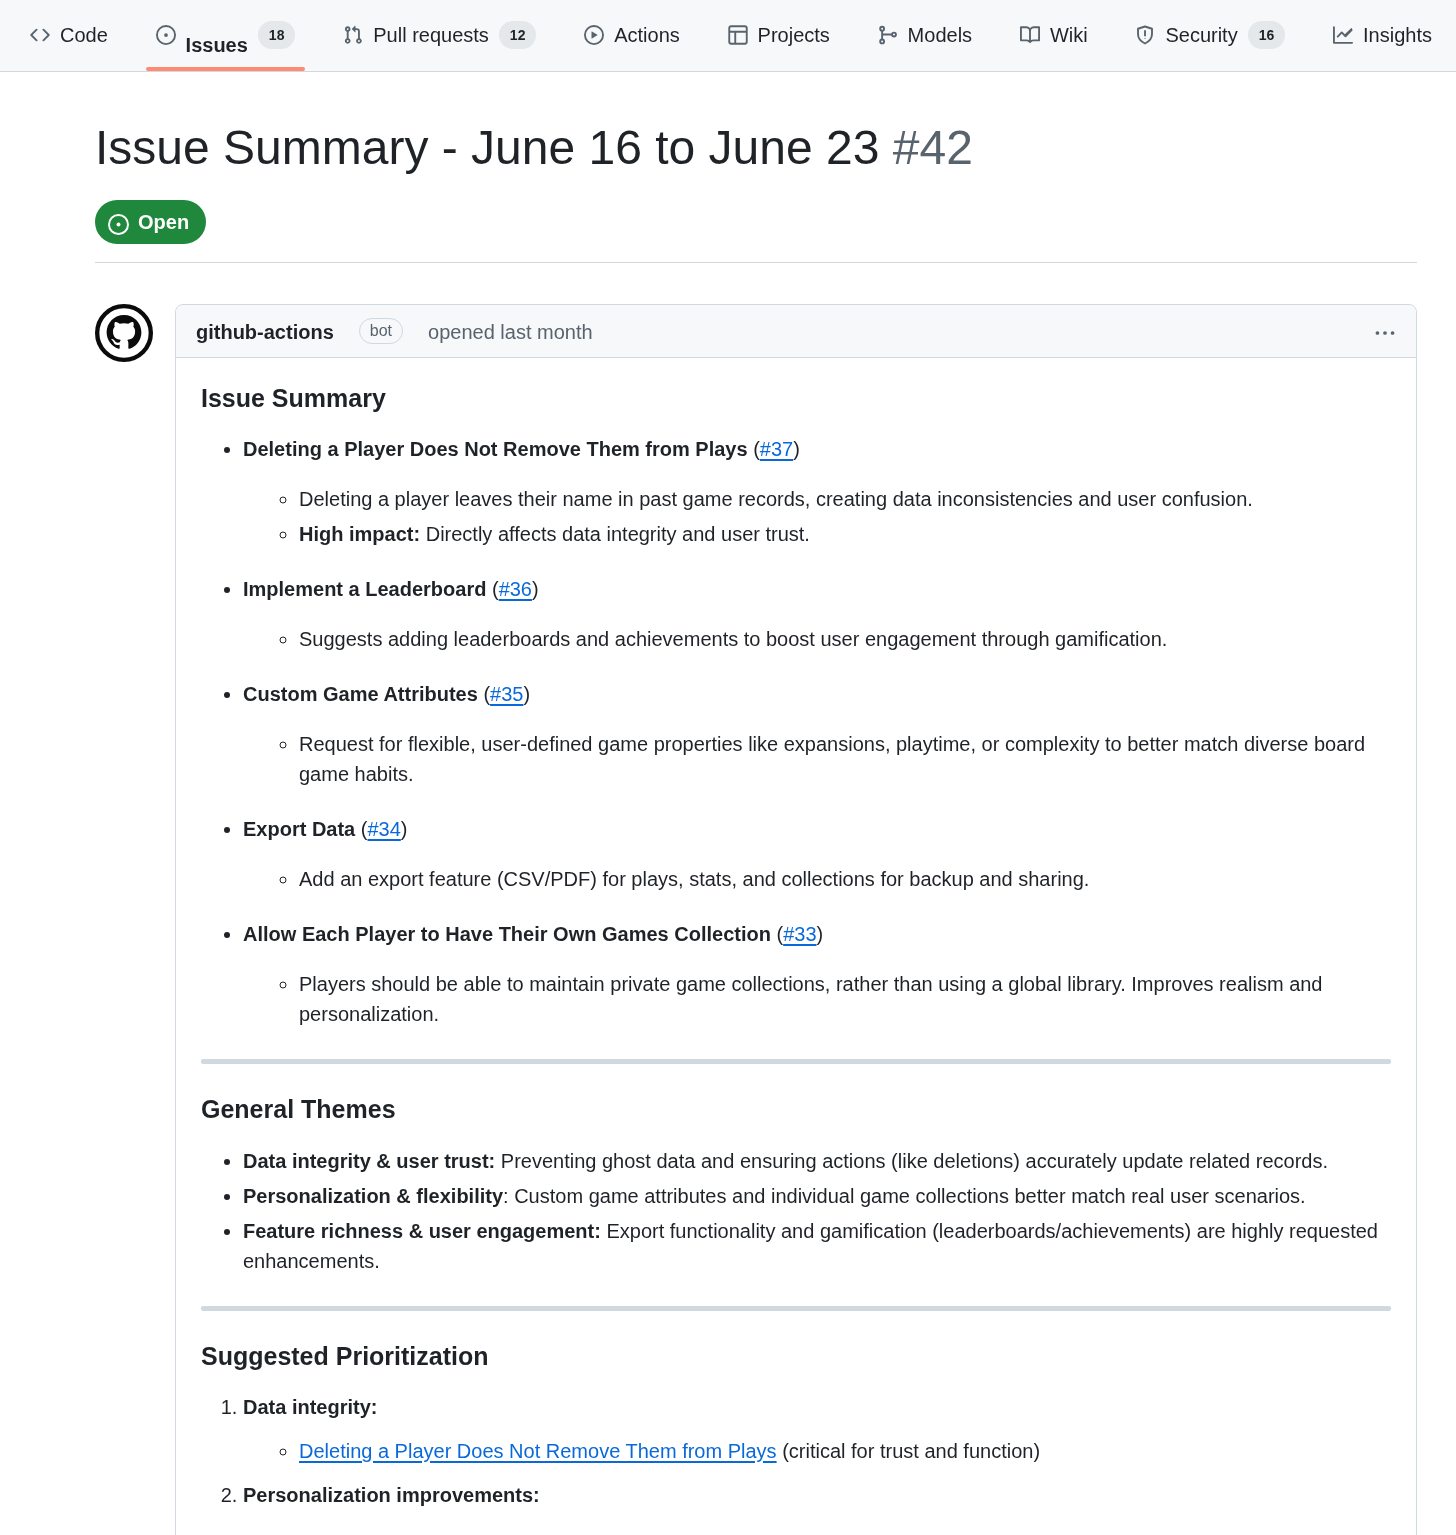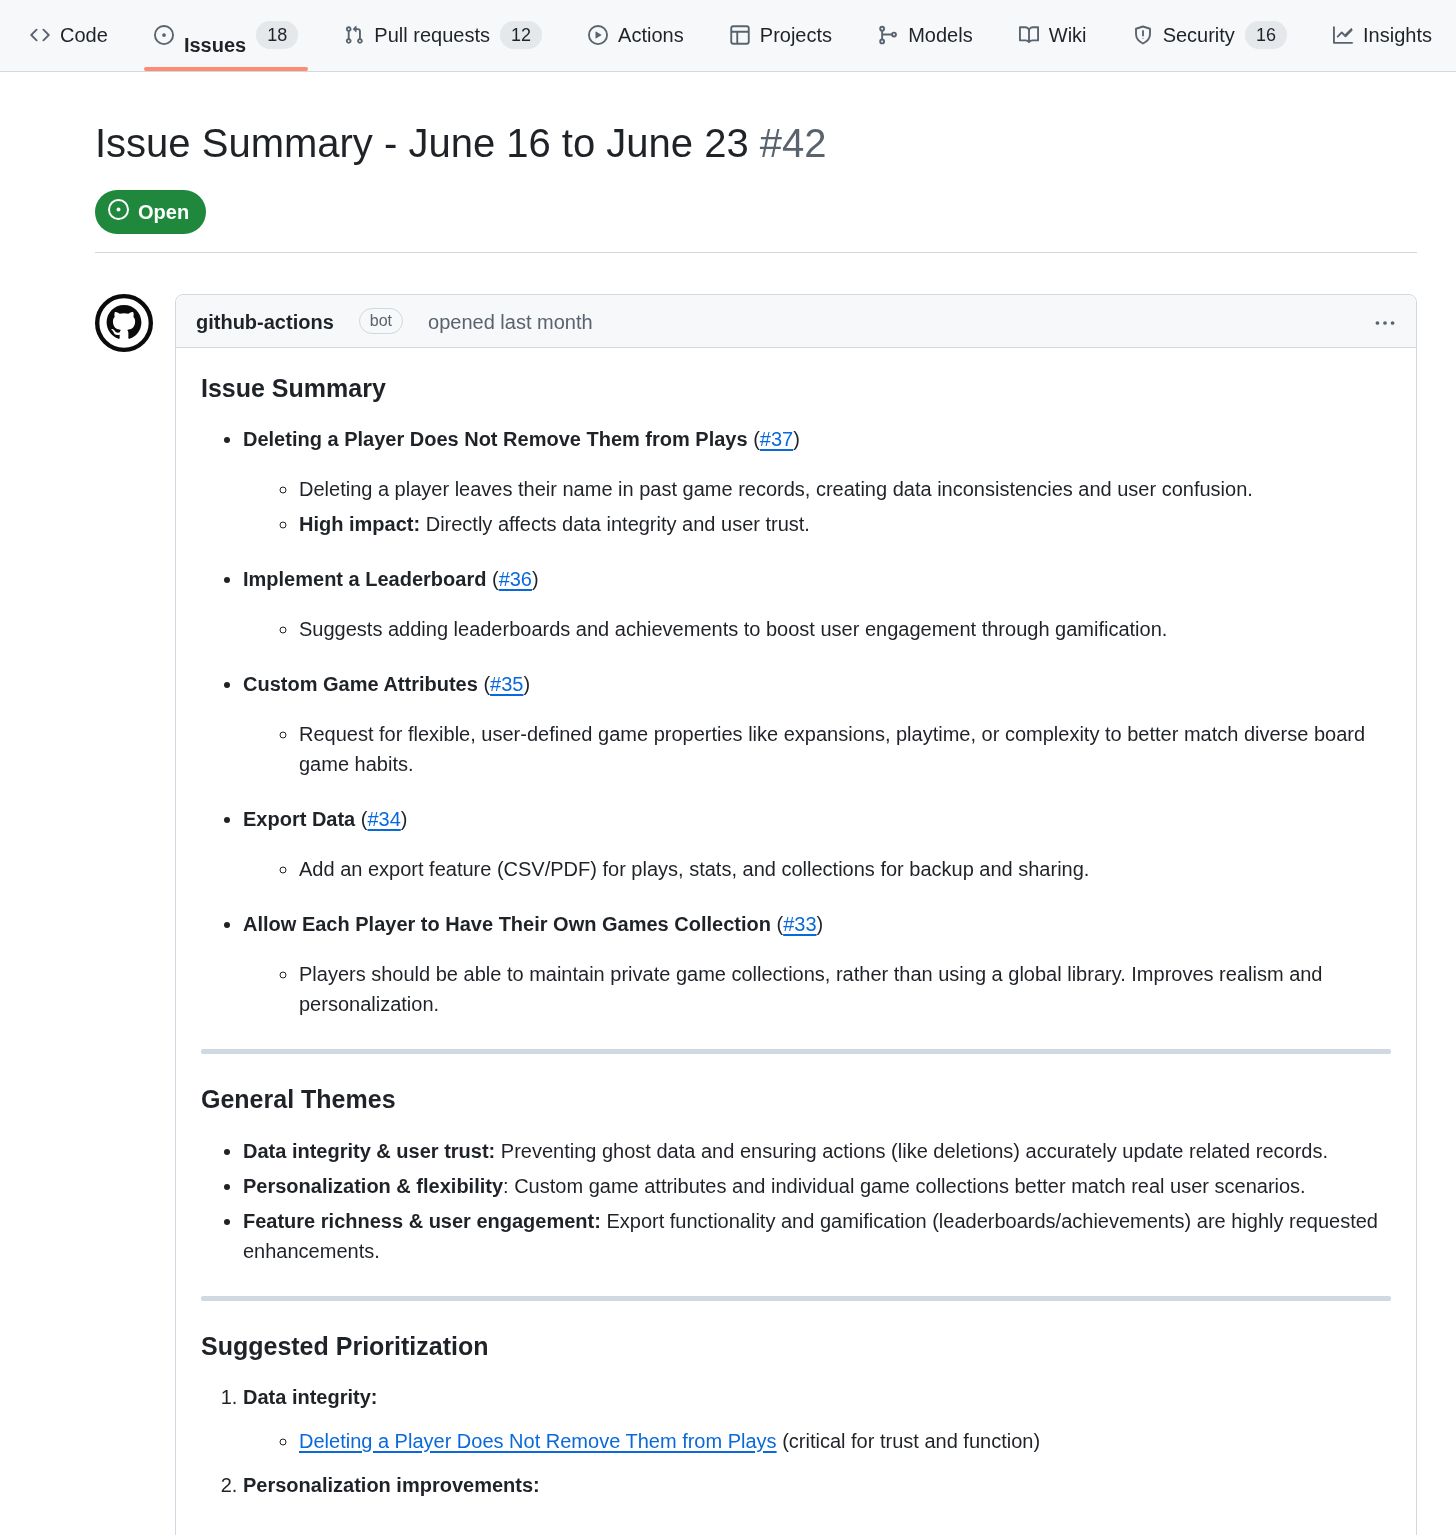--- a/index.html
+++ b/index.html
@@ -25,34 +25,34 @@
   }
   .tab .nav-icon { display: inline-flex; color: var(--muted, #59636e); }
   .tab .nav-icon svg { width: 20px; height: 20px; display: block; }
   .tab.active .tab-label { font-weight: bold; margin-top: 20px; }
   .tab.active::after {
     content: ""; position: absolute; left: 0; right: 0; bottom: -1px;
     height: 4px; border-radius: 3px; background: var(--accent, #fd8c73);
   }
   .count-pill {
     background: rgba(175,184,193,0.25); color: var(--text, #1f2328);
-    border-radius: 999px; padding: 2px 11px; font-size: 18px; line-height: 24px;
+    border-radius: 999px; padding: 2px 11px; font-size: 14px; line-height: 24px; font-weight: bold;
   }
 
   
   .main { padding: 0 39px 0 95px; }
   .issue-header { border-bottom: 1px solid var(--border, #d1d9e0); padding-bottom: 18px; }
   .issue-title {
-    margin-top: 46px; font-size: 40px; font-weight: 400; line-height: 1.25;
+    margin-top: 46px; font-size: 48px; font-weight: 400; line-height: 1.25;
     color: var(--text, #1f2328);
   }
   .issue-title .issue-number { color: var(--muted, #59636e); }
   .state-row { margin-top: 22px; }
   .state-badge {
-    display: inline-flex; align-items: flex-start; gap: 9px;
+    display: inline-flex; align-items: flex-end; gap: 9px;
     background: var(--open, #1f883d); color: #ffffff;
     border-radius: 999px; padding: 9px 17px 9px 13px;
     font-size: 20px; font-weight: bold; line-height: 26px;
   }
   .state-badge svg { width: 21px; height: 21px; display: block; }
 
   
   .comment-row { display: flex; align-items: flex-start; gap: 22px; margin-top: 41px; }
   .avatar { width: 58px; height: 58px; flex: 0 0 auto; border-radius: 50%; }
   .avatar svg { width: 58px; height: 58px; display: block; }

